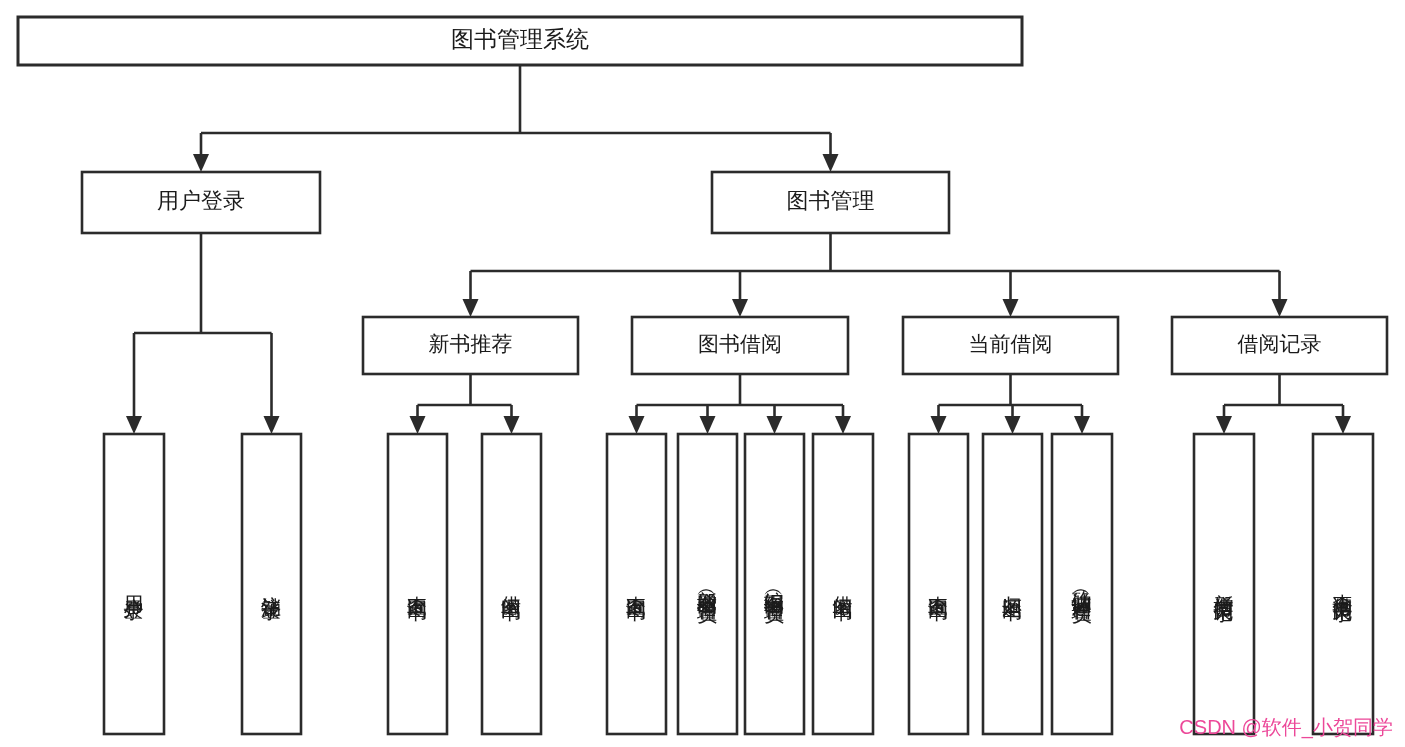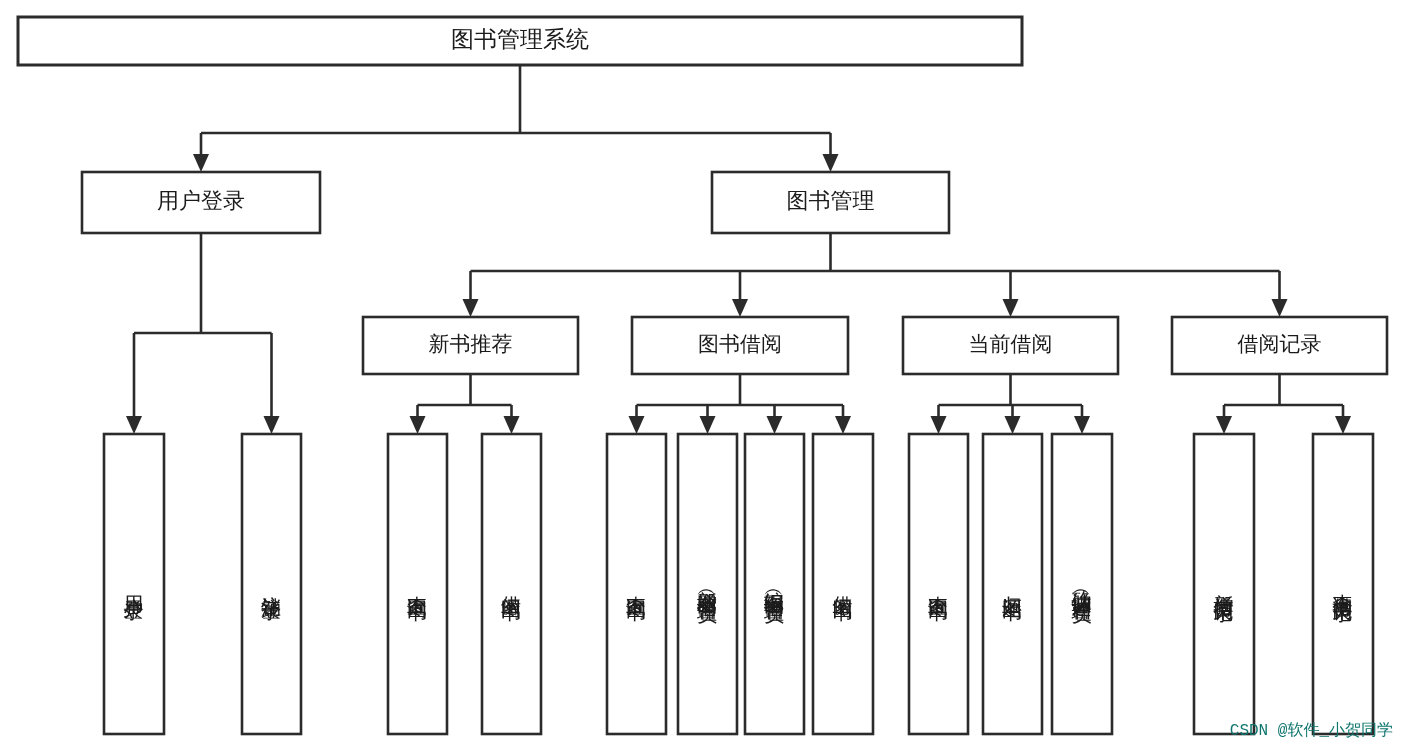--- a/index.html
+++ b/index.html
@@ -50,23 +50,23 @@
     fill: none;
   }
   .arrow-head {
     fill: #2b2b2b;
     stroke: none;
   }
   .watermark {
     position: absolute;
     right: 12px;
     bottom: 6px;
-    color: #0f766e;
-    font-size: 16px;
-    font-family: Liberation Mono, monospace;
+    color: #ec4899;
+    font-size: 20px;
+    font-family: Liberation Sans, sans-serif;
     white-space: nowrap;
     user-select: none;
     pointer-events: none;
   }
 </style>
 </head>
 <body>
 
 <div id="diagram-root">
 

